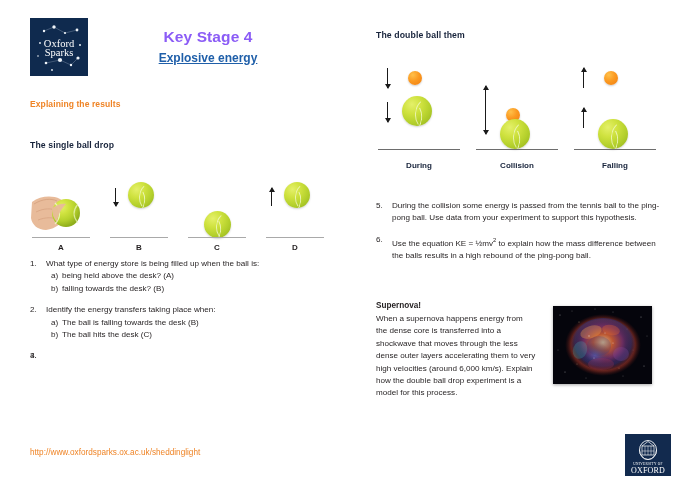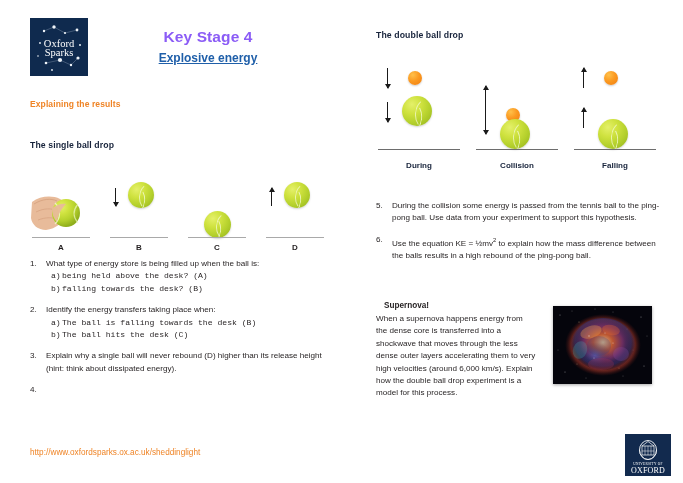--- a/index.html
+++ b/index.html
@@ -180,21 +180,20 @@
   }
   .q .num {
     position: absolute;
     left: 0; top: 0;
     width: 12px;
     text-align: left;
   }
   .q .sub {
     display: block;
     padding-left: 5px;
-    font-family: Liberation Mono, monospace;
   }
   .q .sub .lt { display:inline-block; width: 11px; }
 
   .qlist-left { left: 30px; top: 258px; }
   .qlist-right { left: 376px; top: 200px; width: 290px; }
 
   
   .double-diagram {
     position: absolute;
     left: 376px; top: 48px;
@@ -217,21 +216,20 @@
     font-weight: bold;
   }
 
   
   .sn-title {
     position: absolute;
     left: 376px; top: 301px;
     font-size: 8.2px;
     font-weight: bold;
     color: #231f20;
-    margin-left: 8px;
   }
   .sn-text {
     position: absolute;
     left: 376px; top: 313px;
     width: 160px;
     font-size: 8.1px;
     line-height: 12.4px;
     color: #231f20;
   }
   .sn-img {
@@ -378,29 +376,28 @@
       <span class="sub">
         <span class="lt">a)</span><span>The ball is falling towards the desk (B)</span>
       </span>
       <span class="sub">
         <span class="lt">b)</span><span>The ball hits the desk (C)</span>
       </span>
     </div>
 
     <div class="q" style="margin-top:4px;">
       <span class="num">3.</span>
-      <span>Explain why a single ball will never rebound (D) higher than its release height (hint: think about dissipated energy).</span>
     </div>
 
     <div class="q" style="margin-top:4px;">
       <span class="num">4.</span>
     </div>
   </div>
 
-  <div class="head-dark h-double">The double ball drop</div>
+  <div class="head-dark h-double">The double ball them</div>
 
   <div class="double-diagram">
 
     <div class="db-cell" style="left:0px;">
       <div class="arrow" style="left:8px; bottom:82px; height:20px;">
         <div class="shaft"></div>
           <div class="head-d"></div>
       </div>
       <div class="ball-p" style="left:32px; bottom:85px; width:14px; height:14px;"></div>
       <div class="arrow" style="left:8px; bottom:48px; height:20px;">

